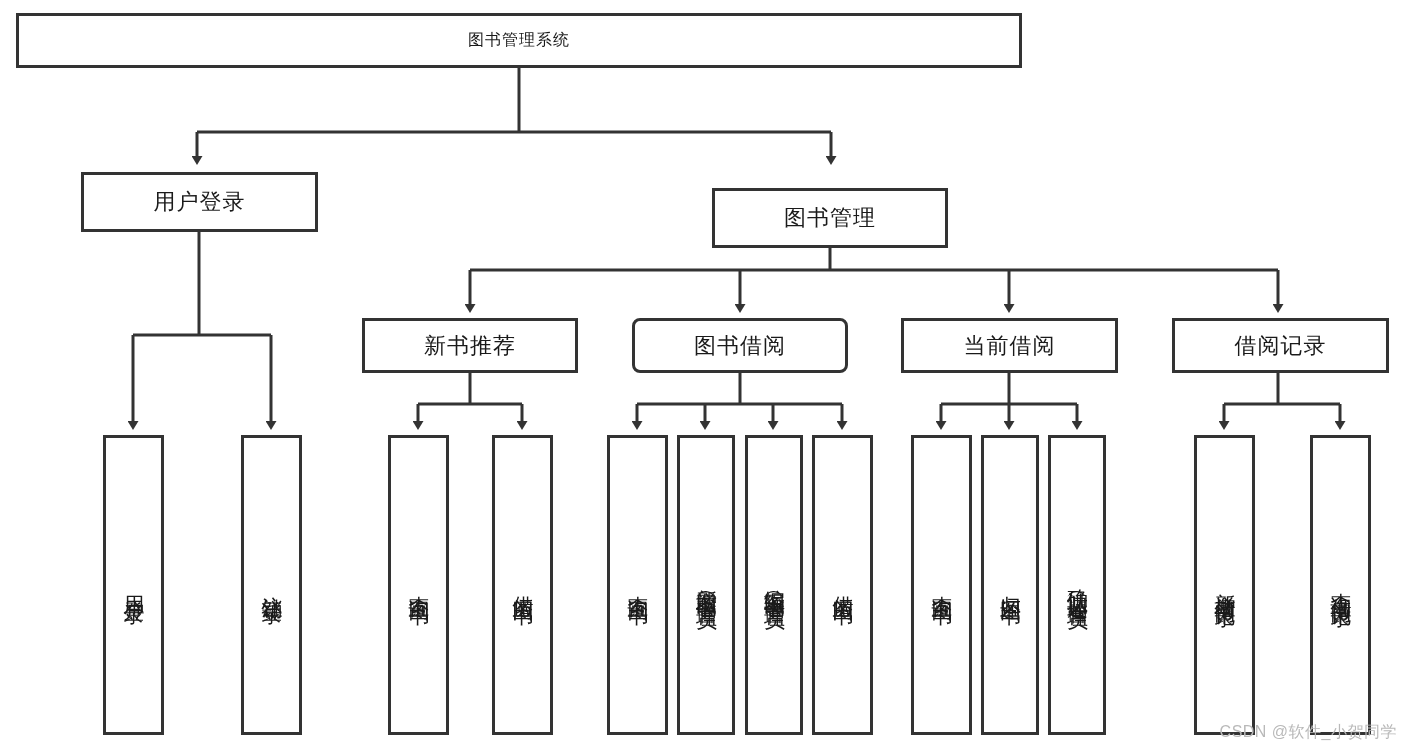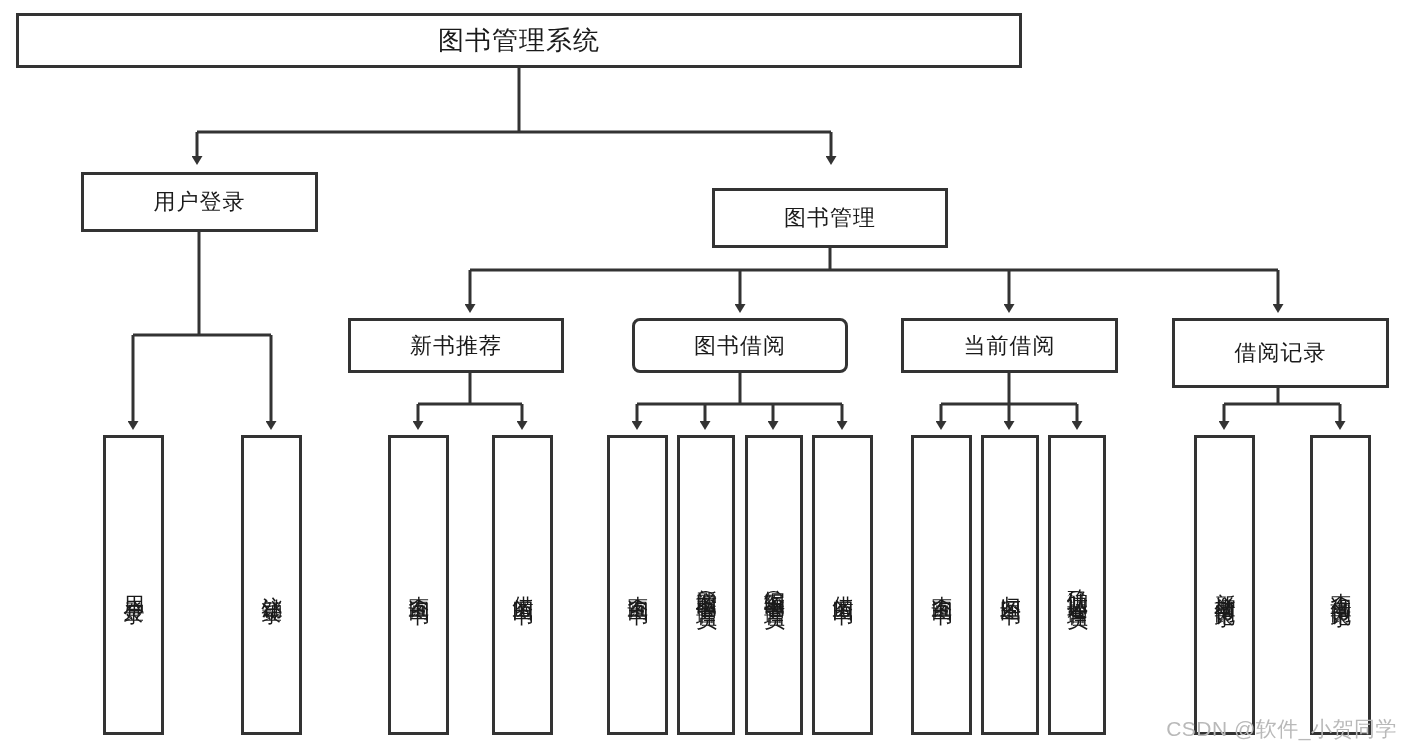--- a/index.html
+++ b/index.html
@@ -35,39 +35,39 @@
     justify-content: center;
     text-align: center;
     color: #1a1a1a;
     line-height: 1.18;
   }
   .node.horiz {
     font-size: 22px;
     letter-spacing: 1px;
   }
   .node.root {
-    font-size: 26px;
+    font-size: 16px;
   }
   .node.vert {
     writing-mode: vertical-rl;
     text-orientation: upright;
     font-size: 21px;
     letter-spacing: 3px;
     padding: 6px 0;
   }
   .node.vert .label {
     writing-mode: vertical-rl;
     text-orientation: upright;
     white-space: normal;
   }
   .watermark {
     position: absolute;
     right: 8px;
     bottom: 4px;
-    font-size: 21px;
+    font-size: 16px;
     color: #b9b9b9;
     letter-spacing: 0.5px;
     white-space: nowrap;
   }
 </style>
 </head>
 <body>
 
 <div id="canvas">
 
@@ -125,30 +125,30 @@
     <span class="label">图书管理系统</span>
   </div>
 
   <div class="node horiz" style="left:81px; top:172px; width:237px; height:60px;">
     <span class="label">用户登录</span>
   </div>
   <div class="node horiz" style="left:712px; top:172px; width:236px; height:60px;margin-top:16px;">
     <span class="label">图书管理</span>
   </div>
 
-  <div class="node horiz" style="left:348px; top:318px; width:216px; height:55px;">
+  <div class="node horiz" style="left:362px; top:318px; width:216px; height:55px;">
     <span class="label">新书推荐</span>
   </div>
   <div class="node horiz" style="left:632px; top:318px; width:216px; height:55px;border-radius:8px;">
     <span class="label">图书借阅</span>
   </div>
   <div class="node horiz" style="left:901px; top:318px; width:217px; height:55px;">
     <span class="label">当前借阅</span>
   </div>
-  <div class="node horiz" style="left:1172px; top:318px; width:217px; height:70px;">
+  <div class="node horiz" style="left:1172px; top:318px; width:217px; height:55px;">
     <span class="label">借阅记录</span>
   </div>
 
   <div class="node vert" style="left:103px; top:435px; width:61px; height:300px;">
     <span class="label">用户登录</span>
   </div>
   <div class="node vert" style="left:241px; top:435px; width:61px; height:300px;">
     <span class="label">注销登录</span>
   </div>
 

